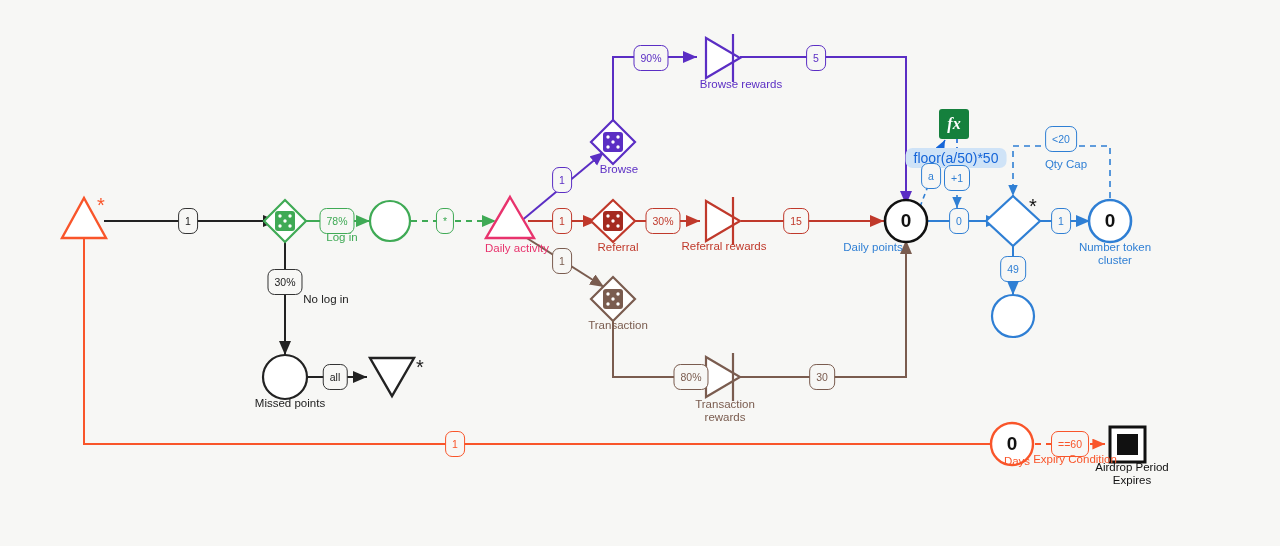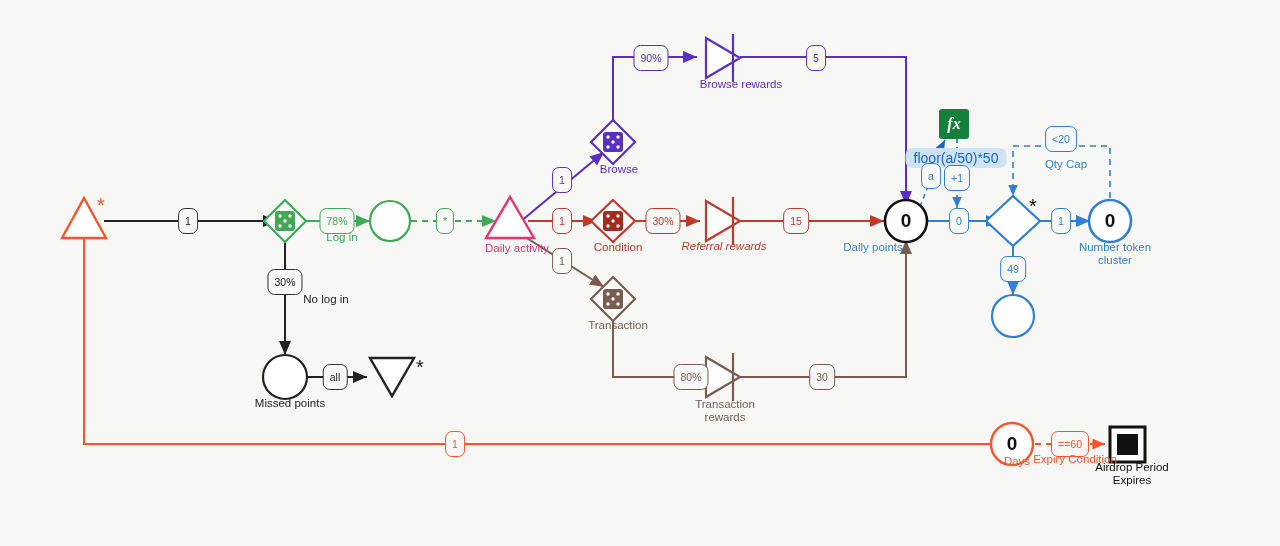--- a/index.html
+++ b/index.html
@@ -212,22 +212,22 @@
 <div class="bignum" style="left:1012px;top:444px;color:#111;">0</div>
 
 <div class="star" style="left:101px;top:205px;color:#f9552a;">*</div>
 <div class="star" style="left:420px;top:367px;color:#222;">*</div>
 <div class="star" style="left:1033px;top:206px;color:#111;">*</div>
 
 <div class="lbl" style="left:512px;top:242px;color:#e8336d;">Daily activity</div>
 <div class="lbl" style="left:285px;top:397px;color:#222;">Missed points</div>
 <div class="lbl" style="left:614px;top:163px;color:#5b2ec4;">Browse</div>
 <div class="lbl" style="left:736px;top:78px;color:#5b2ec4;">Browse rewards</div>
-<div class="lbl" style="left:613px;top:241px;color:#c0392b;">Condition</div>
-<div class="lbl" style="left:719px;top:240px;color:#c0392b;font-style:italic;">Referral rewards</div>
+<div class="lbl" style="left:613px;top:241px;color:#c0392b;">Referral</div>
+<div class="lbl" style="left:719px;top:240px;color:#c0392b;">Referral rewards</div>
 <div class="lbl" style="left:613px;top:319px;color:#7a5c4f;">Transaction</div>
 <div class="lbl" style="left:720px;top:398px;color:#7a5c4f;">Transaction
 rewards</div>
 <div class="lbl" style="left:868px;top:241px;color:#2f7fd4;">Daily points</div>
 <div class="lbl" style="left:1110px;top:241px;color:#2f7fd4;">Number token
 cluster</div>
 <div class="lbl" style="left:1012px;top:455px;color:#f9552a;">Days</div>
 <div class="lbl" style="left:1127px;top:461px;color:#111;">Airdrop Period
 Expires</div>
 

